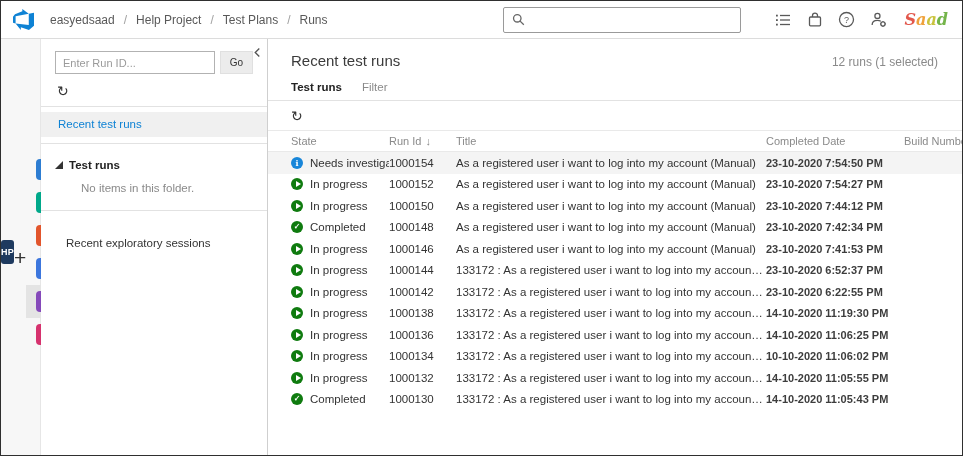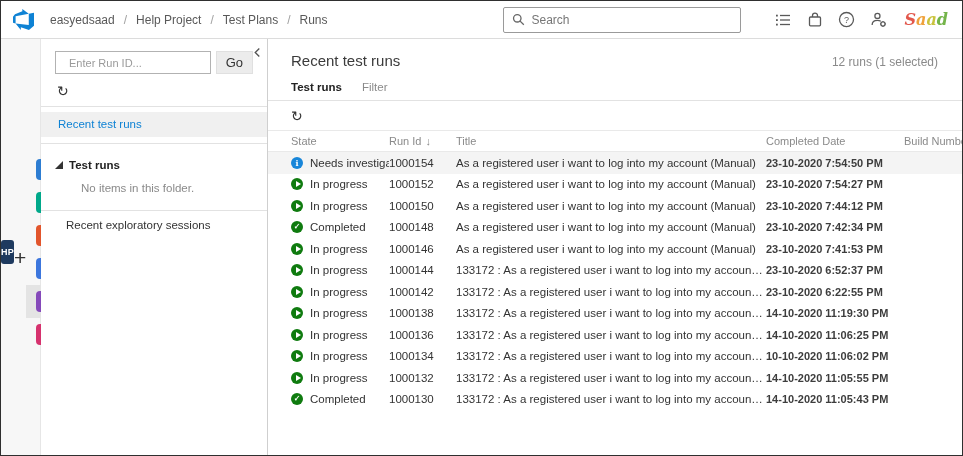--- a/index.html
+++ b/index.html
@@ -43,36 +43,36 @@
   .rail-bottom-div { width:22px; height:1px; background:#dcdcdc; margin-top:auto; margin-bottom:8px; }
   .rail-gear { font-size:15px; color:#666; cursor:pointer; line-height:1; }
   .rail-expand { margin:14px 0 8px 0; cursor:pointer; color:#777; transform:skewX(-12deg); }
 
   
   .panel { flex:0 0 227px; width:227px; border-right:1px solid #cfcfcf; position:relative;
            background:#fff; font-size:11.5px; color:#333; }
   .panel-collapse { position:absolute; top:6px; right:3px; cursor:pointer; color:#555;
                     font-size:11px; line-height:1; padding:2px; }
   .runid-row { display:flex; margin:12px 14px 0 14px; height:23px; }
-  .runid-row input { flex:1; border:1px solid #b2b2b2; font-size:11px; padding:0 13px; color:#333;
+  .runid-row input { flex:1; border:1px solid #b2b2b2; font-size:11px; padding:0 7px; color:#333;
                      outline:none; min-width:0; font-family:"Liberation Sans",sans-serif; }
   .runid-row input::placeholder { color:#9a9a9a; }
   .go-btn { margin-left:5px; padding:0 9px; background:#ececec; border:1px solid #e0e0e0;
-            font-size:13px; color:#333; cursor:pointer; font-family:"Liberation Sans",sans-serif; }
+            font-size:10px; color:#333; cursor:pointer; font-family:"Liberation Sans",sans-serif; }
   .panel-refresh { margin:9px 0 7px 16px; font-size:14px; color:#333; cursor:pointer; width:16px; }
   .panel-div { border-top:1px solid #e2e2e2; }
   .panel-selected-item { margin-top:5px; height:25px; line-height:25px; background:#f0f0f0;
                          color:#0e82d4; padding-left:17px; cursor:pointer; }
   .panel-div2 { border-top:1px solid #e2e2e2; margin-top:6px; }
   .tree-header { display:flex; align-items:center; margin:15px 0 0 14px; font-weight:bold;
                  color:#222; cursor:pointer; }
   .tree-header svg { margin-right:6px; }
   .tree-empty { margin:11px 0 0 40px; color:#8a8a8a; }
   .panel-div3 { border-top:1px solid #e2e2e2; margin-top:16px; }
-  .sessions-label { margin:8px 0 0 17px; color:#333; cursor:pointer;padding-left:8px; }
+  .sessions-label { margin:26px 0 0 17px; color:#333; cursor:pointer;padding-left:8px; }
 
   
   .main { flex:1; display:flex; flex-direction:column; min-width:0; }
   .main-header { display:flex; align-items:baseline; padding:13px 24px 0 23px; }
   .main-title { font-size:15px; color:#3b3b3b; }
   .run-count { margin-left:auto; font-size:12px; color:#8a8a8a; }
   .tabs { display:flex; gap:20px; padding:12px 24px 7px 23px; border-bottom:1px solid #e2e2e2; }
   .tab { font-size:11.5px; color:#8a8a8a; cursor:pointer; }
   .tab.selected { color:#222; font-weight:bold; }
   .grid-toolbar { padding:6px 0 5px 23px; }
@@ -120,21 +120,20 @@
         <span class="crumb">Test Plans</span>
         <span class="crumb-sep">/</span>
         <span class="crumb">Runs</span>
       </div>
     <div class="topbar-spacer"></div>
     <div class="searchbox">
       <svg width="13" height="13" viewBox="0 0 16 16" fill="none" stroke="#666" stroke-width="1.6">
         <circle cx="6.5" cy="6.5" r="4.6"></circle>
           <line x1="10" y1="10" x2="14.5" y2="14.5"></line>
       </svg>
-      <input type="text" placeholder="Search" style="">
     </div>
     <div class="top-ico">
       <svg width="16" height="16" viewBox="0 0 16 16" stroke="#595959" stroke-width="1.3" fill="#595959">
         <line x1="5" y1="3.5" x2="15" y2="3.5"></line>
           <line x1="5" y1="8" x2="15" y2="8"></line>
           <line x1="5" y1="12.5" x2="15" y2="12.5"></line>
         <rect x="1" y="2.7" width="1.8" height="1.8" stroke="none"></rect>
           <rect x="1" y="7.2" width="1.8" height="1.8" stroke="none"></rect>
           <rect x="1" y="11.7" width="1.8" height="1.8" stroke="none"></rect>
       </svg>

